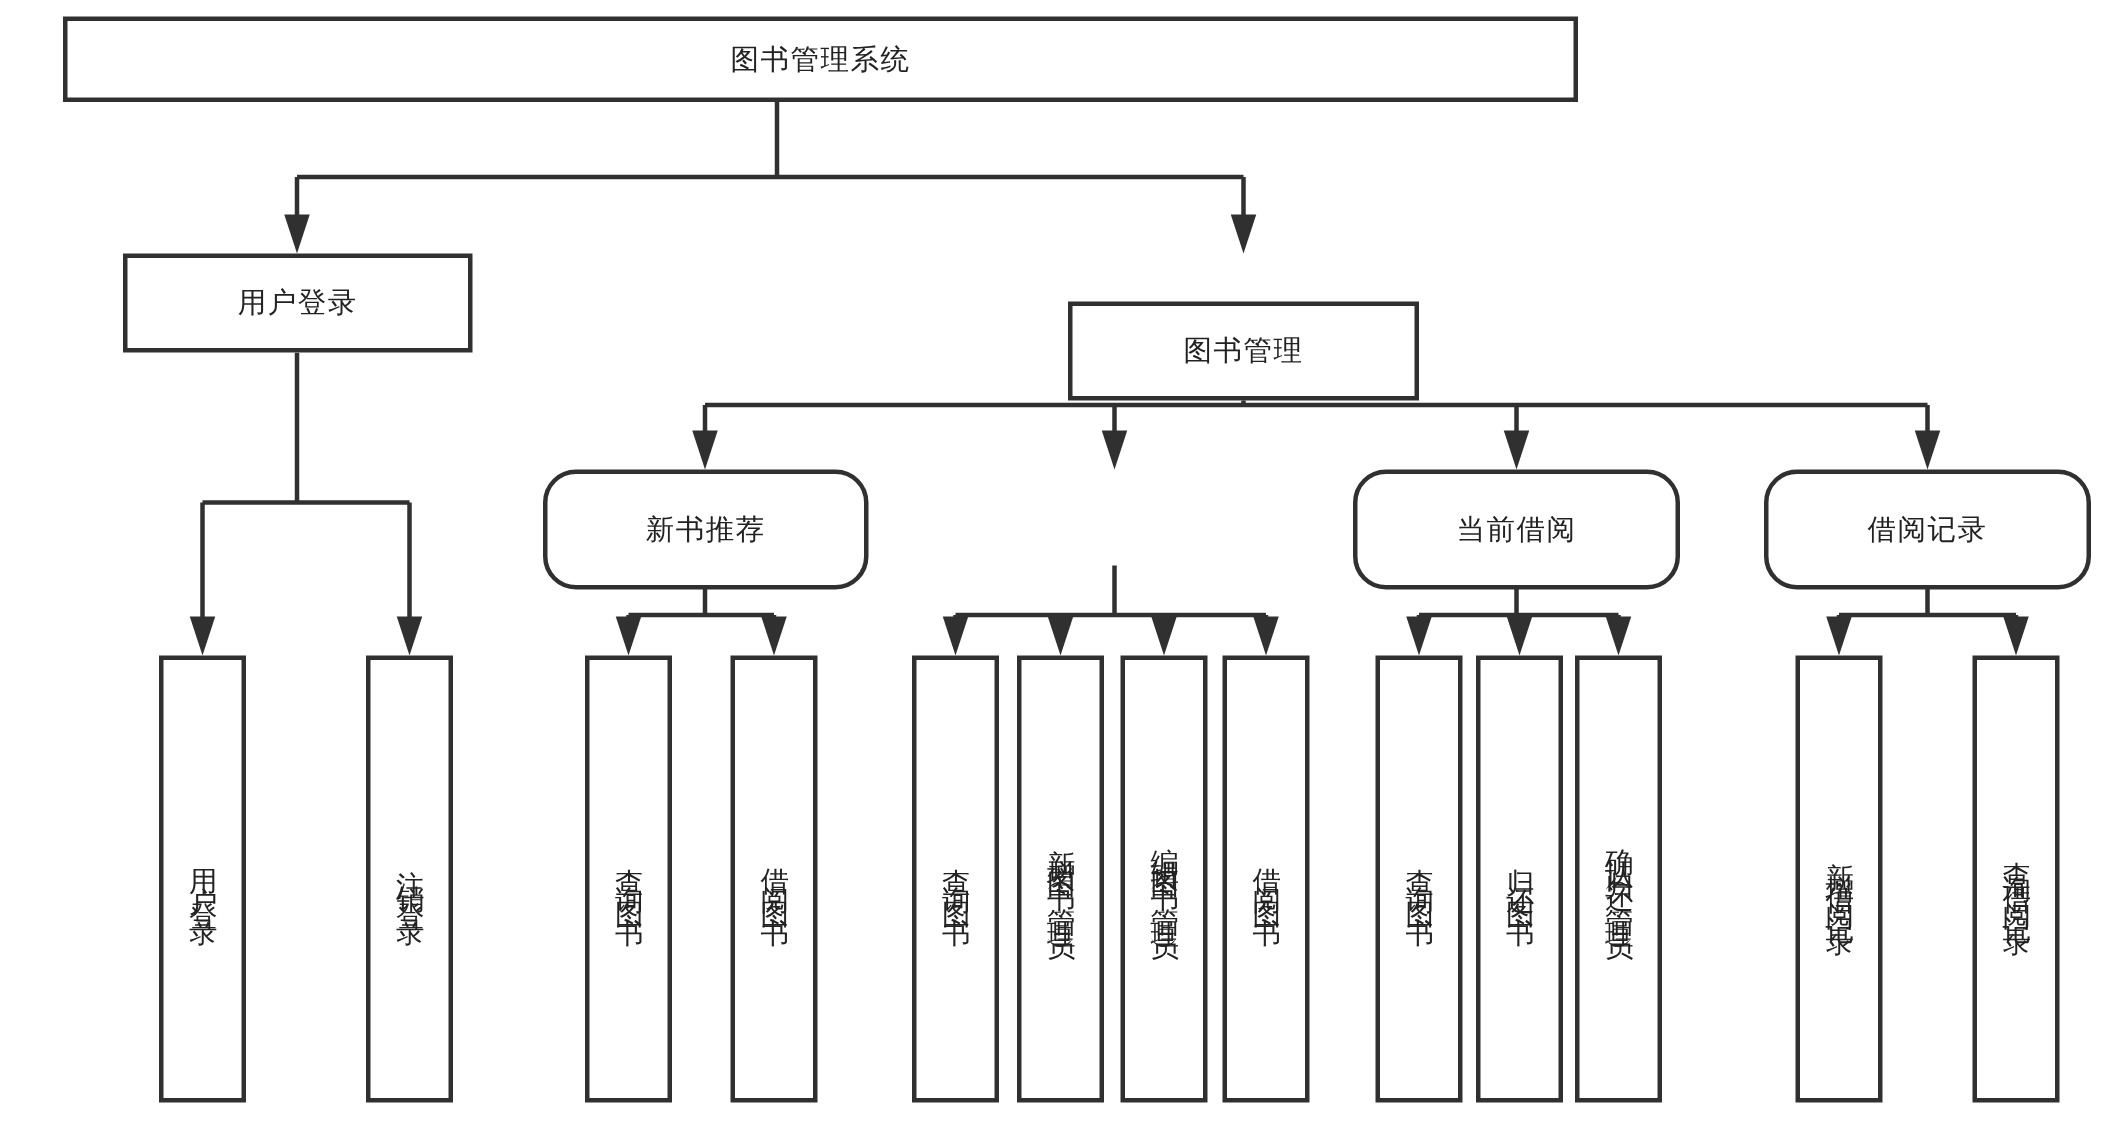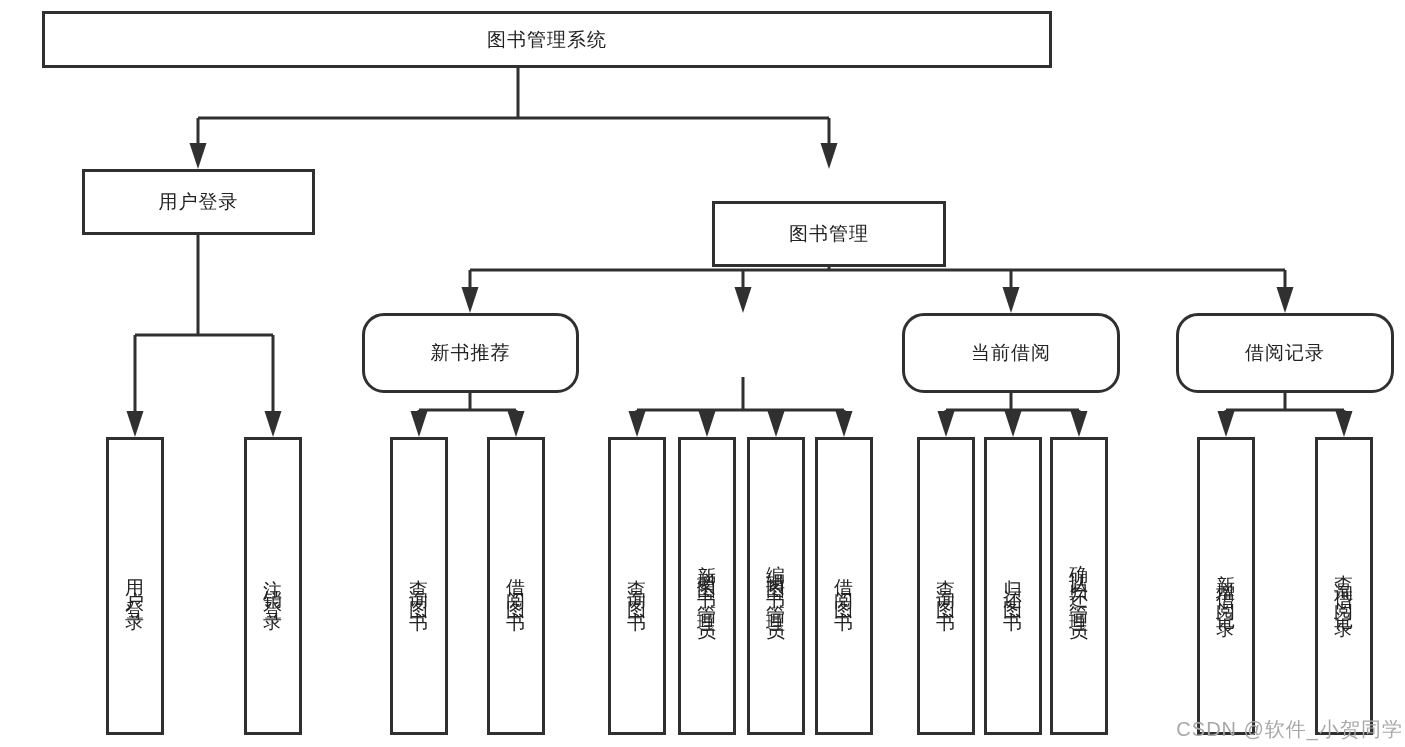--- a/index.html
+++ b/index.html
@@ -147,14 +147,13 @@
   <div class="node leaf x7">编辑图书（管理员）</div>
   <div class="node leaf x8">借阅图书</div>
 
   <div class="node leaf x9">查询图书</div>
   <div class="node leaf x10">归还图书</div>
   <div class="node leaf x11">确认归还（管理员）</div>
 
   <div class="node leaf x12">新增借阅记录</div>
   <div class="node leaf x13">查询借阅记录</div>
 
-  <div class="watermark">CSDN @软件_小贺同学</div>
 </div>
 
 </body></html>

